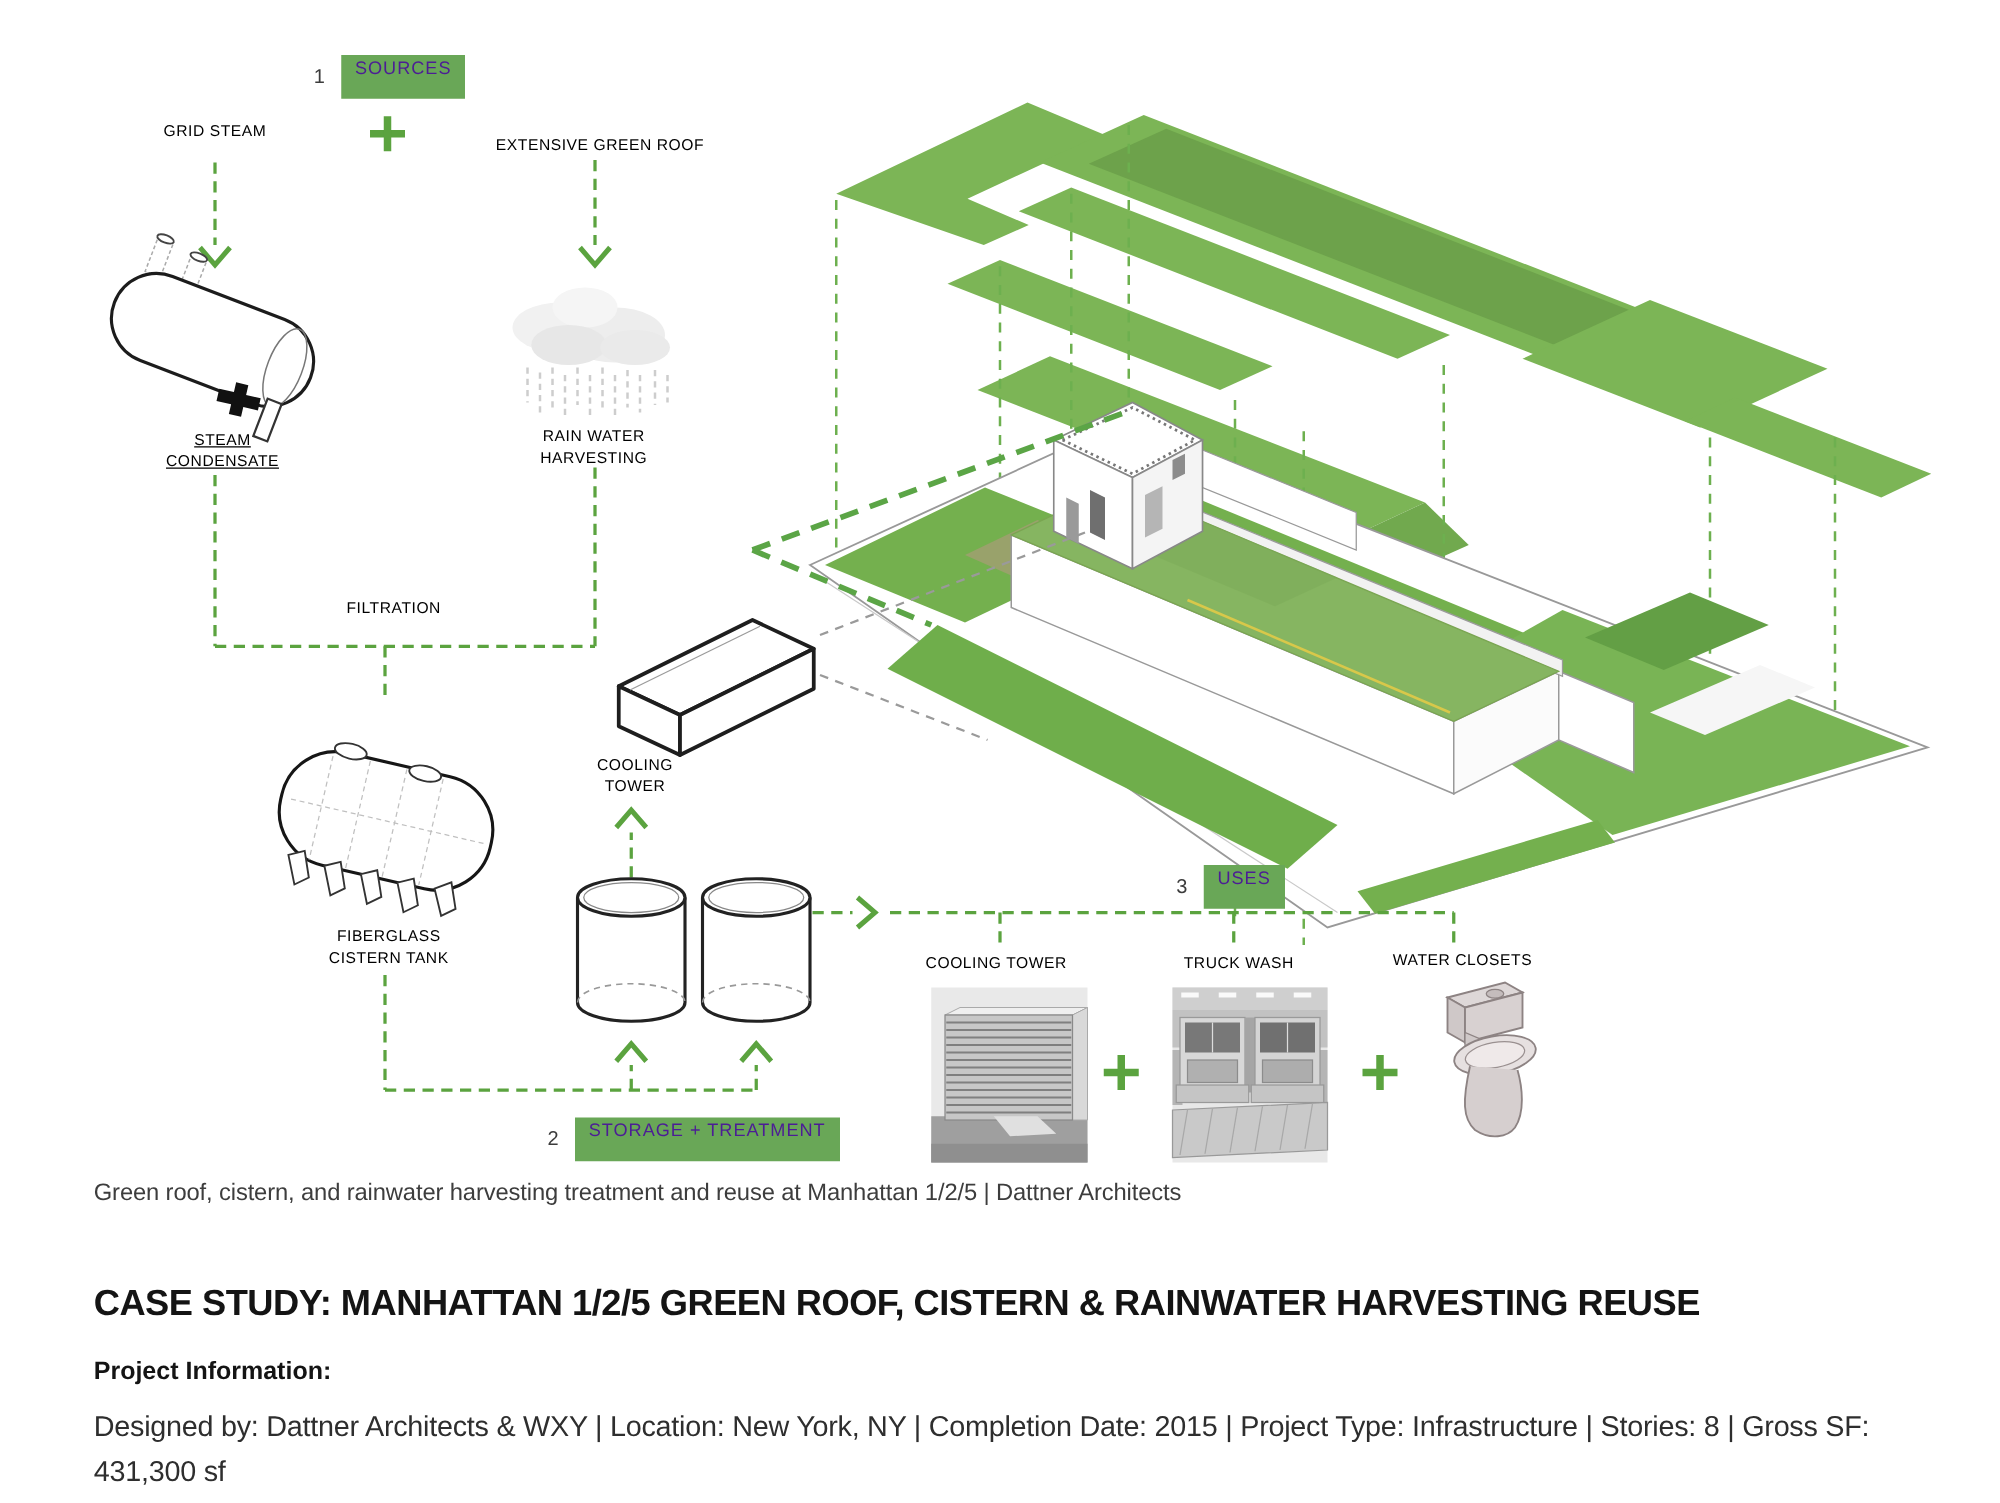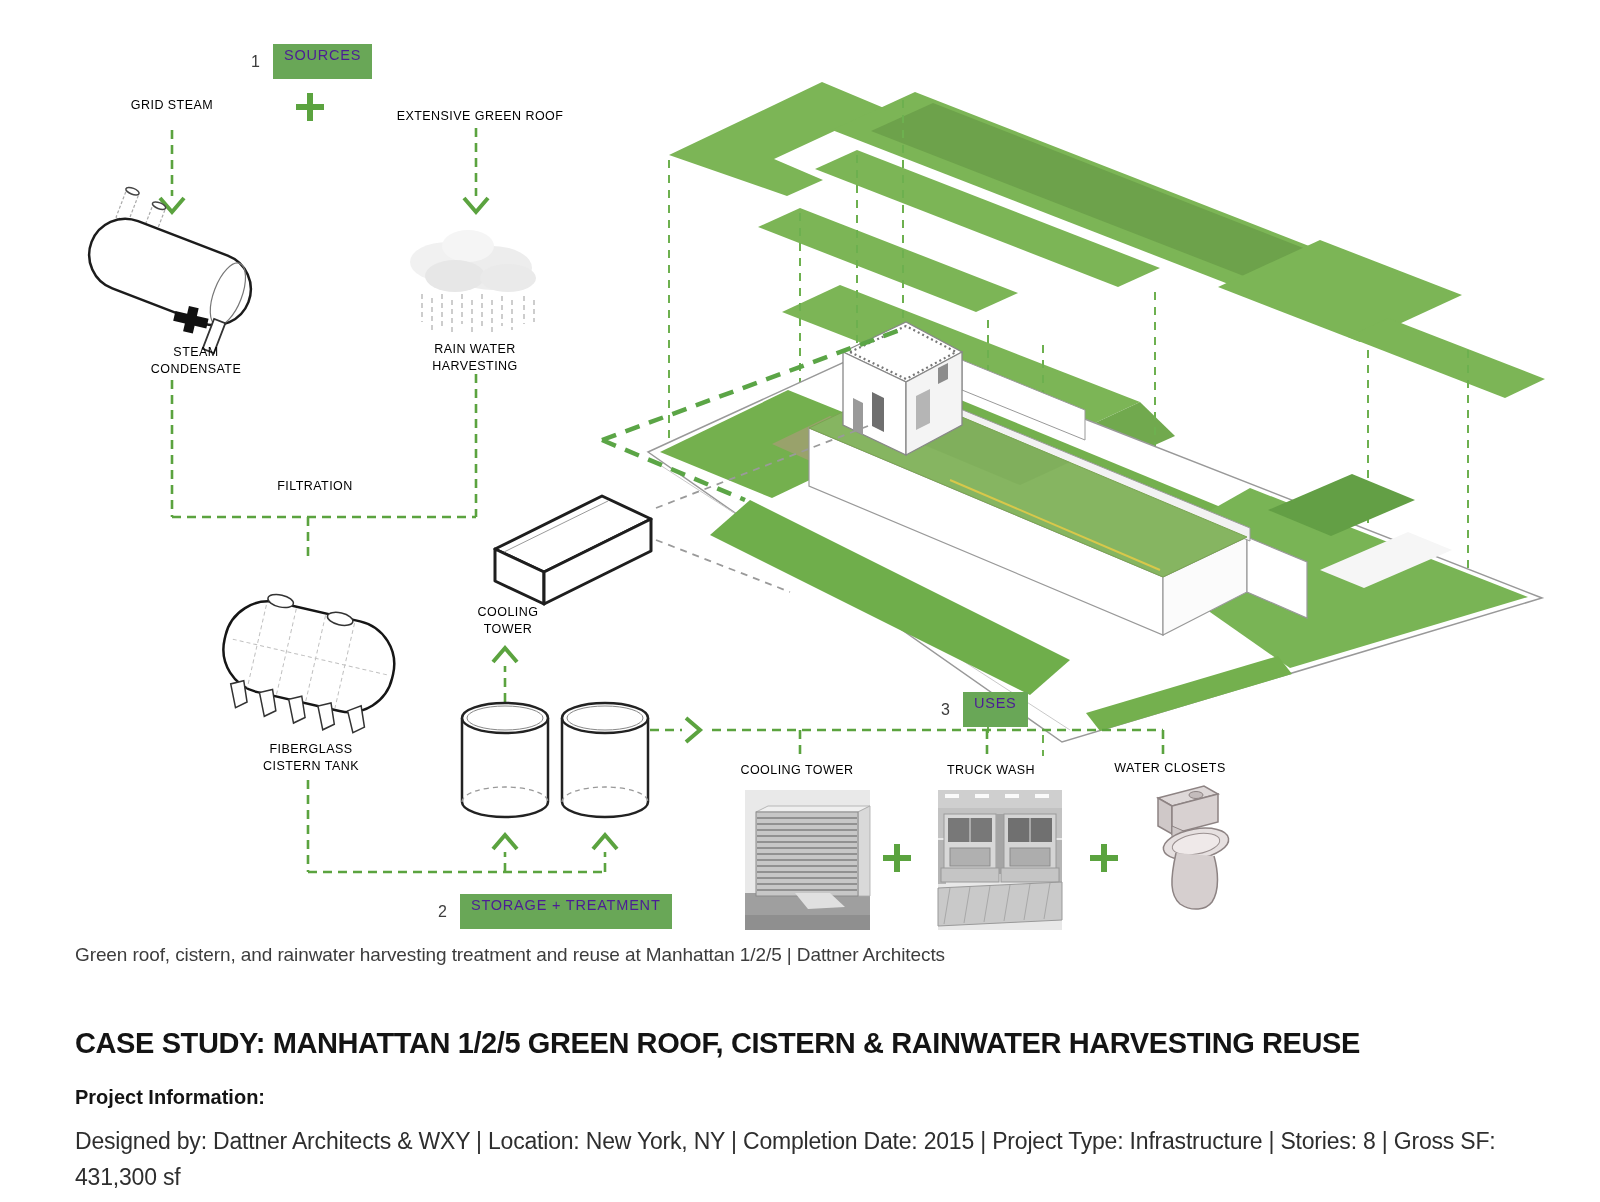--- a/index.html
+++ b/index.html
@@ -281,21 +281,21 @@
     <span class="badge-num">2</span>
     <span class="badge">STORAGE + TREATMENT</span>
   </div>
   <div class="badge-row" style="left:941px;top:692px;">
     <span class="badge-num">3</span>
     <span class="badge">USES</span>
   </div>
 
   <div class="lbl" style="left:92px;top:97px;width:160px;">GRID STEAM</div>
   <div class="lbl" style="left:380px;top:97px;width:200px;margin-top:11px;">EXTENSIVE GREEN ROOF</div>
-  <div class="lbl" style="left:116px;top:344px;width:160px;">STEAM
+  <div class="lbl" style="left:98px;top:344px;width:160px;text-decoration:underline;">STEAM
 CONDENSATE</div>
   <div class="lbl" style="left:395px;top:341px;width:160px;">RAIN WATER
 HARVESTING</div>
   <div class="lbl" style="left:235px;top:478px;width:160px;">FILTRATION</div>
   <div class="lbl" style="left:231px;top:741px;width:160px;">FIBERGLASS
 CISTERN TANK</div>
   <div class="lbl" style="left:428px;top:604px;width:160px;">COOLING
 TOWER</div>
 
   <div class="lbl" style="left:717px;top:762px;width:160px;">COOLING TOWER</div>

